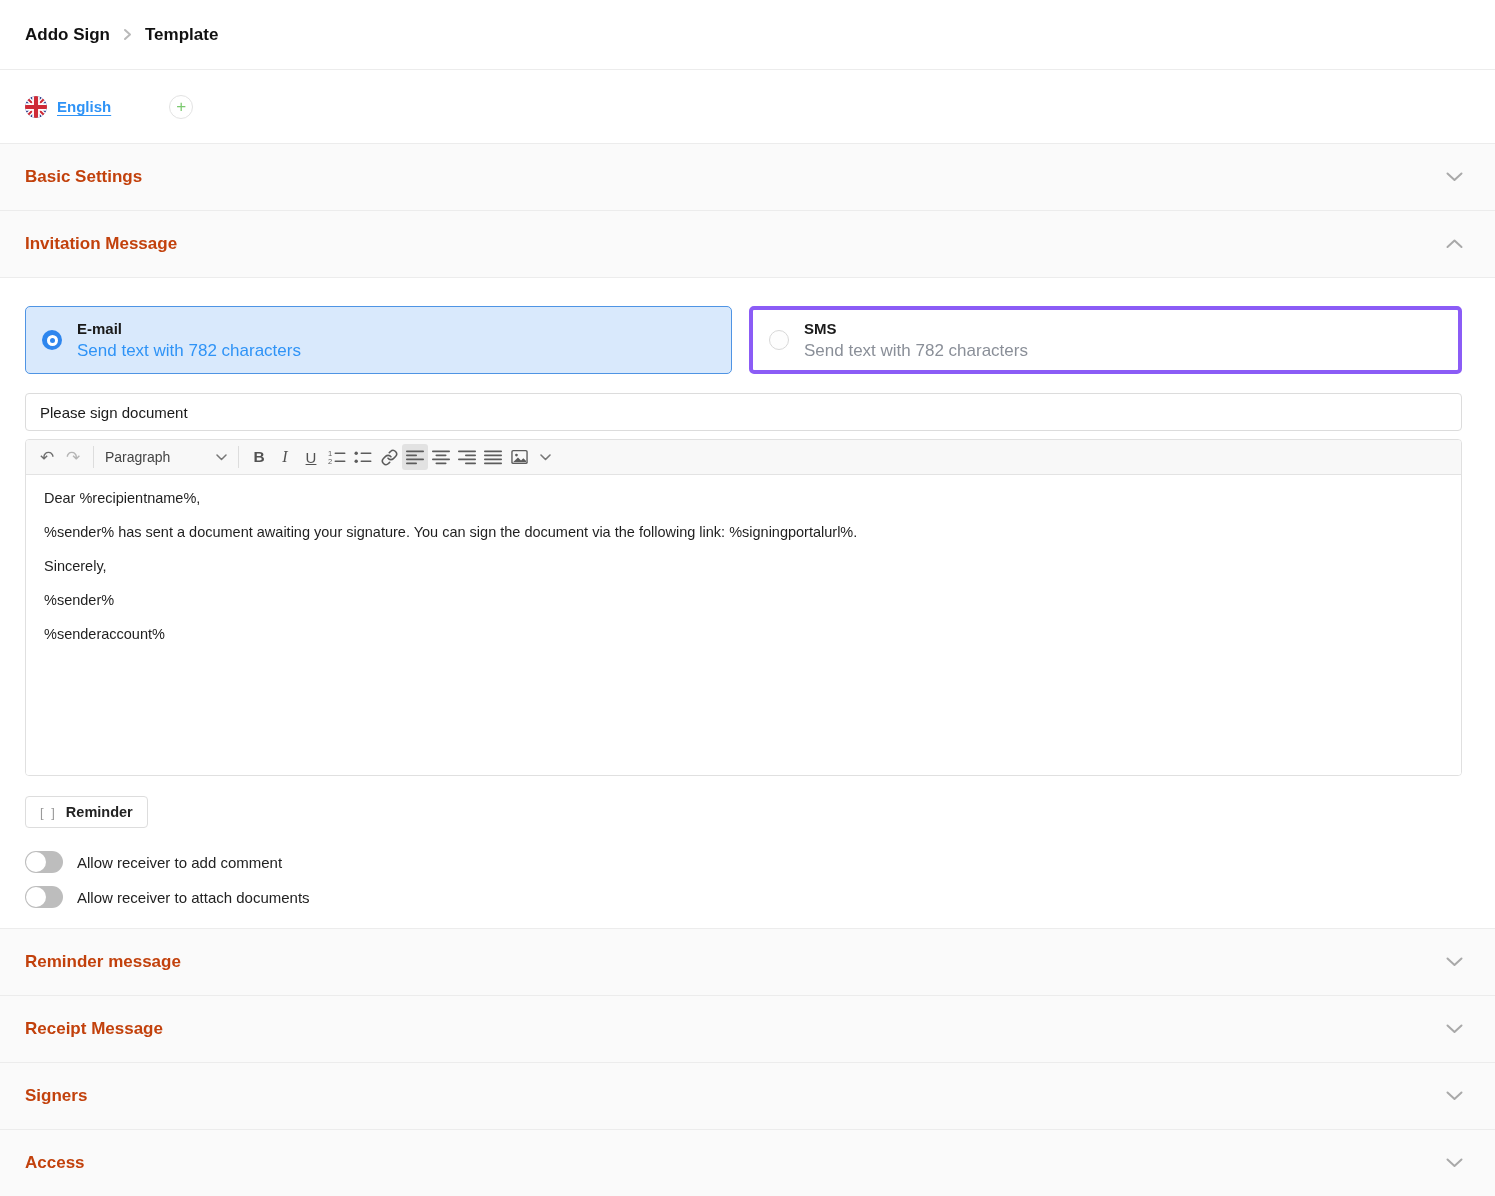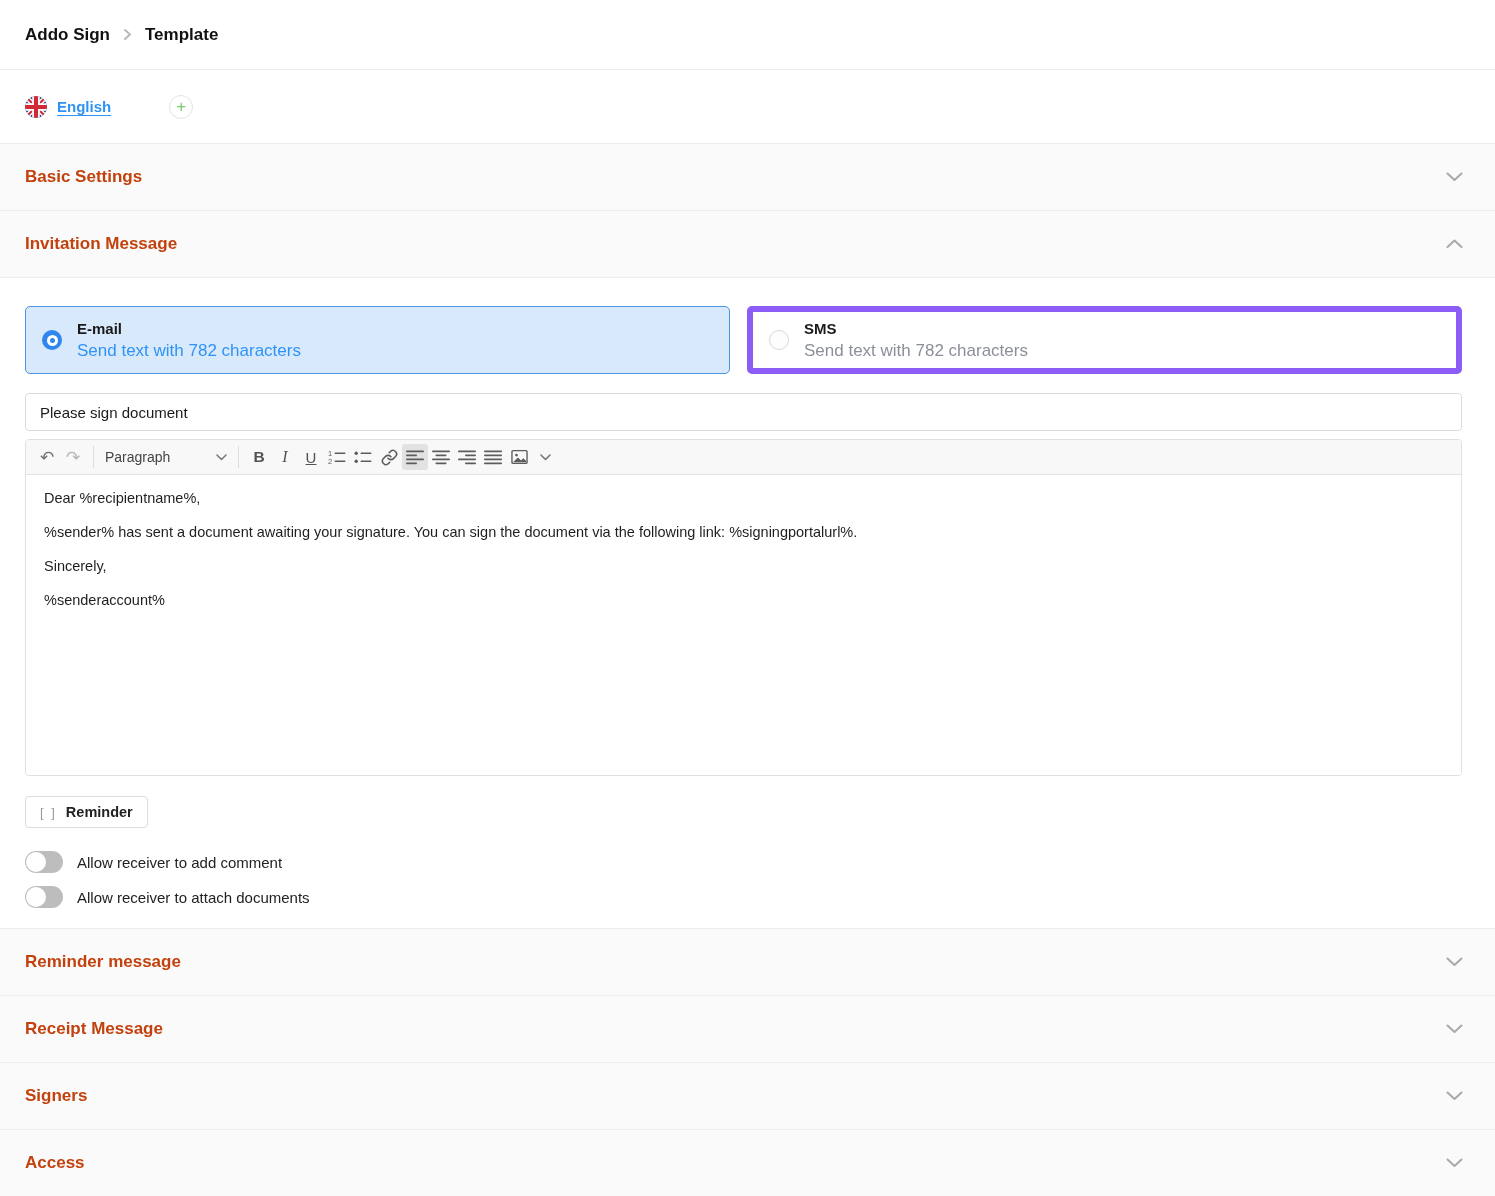--- a/index.html
+++ b/index.html
@@ -27,21 +27,21 @@
     padding:0 32px 0 25px; cursor:pointer; }
   .acc-title { font-size:17px; font-weight:bold; color:#c2410c; }
 
   
   .inv-content { background:#fff; border-top:1px solid #ececec;
     padding:28px 33px 20px 25px; }
 
   .channel-row { display:flex; gap:17px; }
   .channel-card { flex:1; height:68px; border-radius:5px; display:flex;
     align-items:center; gap:15px; padding:0 16px; cursor:pointer; background:#fff;
-    border:6px solid #8b5cf6; }
+    border:4px solid #8b5cf6; }
   .channel-card.selected { background:#d9e9fc; border:1.5px solid #4f94e4; }
   .radio-on { width:20px; height:20px; border-radius:50%; background:#2e86ee;
     display:flex; align-items:center; justify-content:center; flex:0 0 auto; }
   .radio-on .ring { width:11px; height:11px; border-radius:50%; background:#fff;
     display:flex; align-items:center; justify-content:center; }
   .radio-on .dot { width:5px; height:5px; border-radius:50%; background:#2e86ee; }
   .radio-off { width:20px; height:20px; border-radius:50%; background:#fdfdfd;
     border:1px solid #d8d8d8; flex:0 0 auto; }
   .card-texts { display:flex; flex-direction:column; gap:4px; }
   .card-label { font-size:15px; font-weight:bold; color:#1a1a1a; }
@@ -262,20 +262,21 @@
       <span class="tb-btn">
         <svg width="11" height="7" viewBox="0 0 11 7">
             <polyline points="1,1 5.5,5.5 10,1" fill="none" stroke="#777" stroke-width="1.6" stroke-linecap="round" stroke-linejoin="round"></polyline>
           </svg>
       </span>
     </div>
     <div class="editor-body">
       <p>Dear %recipientname%,</p>
       <p>%sender% has sent a document awaiting your signature. You can sign the document via the following link: %signingportalurl%.</p>
       <p>Sincerely,</p>
+      <p>%sender%</p>
       <p>%senderaccount%</p>
     </div>
   </div>
 
   
   <button class="keywords-btn">
     <span class="kw-icon">[ ]</span>
     <span class="kw-label">Reminder</span>
   </button>
 

